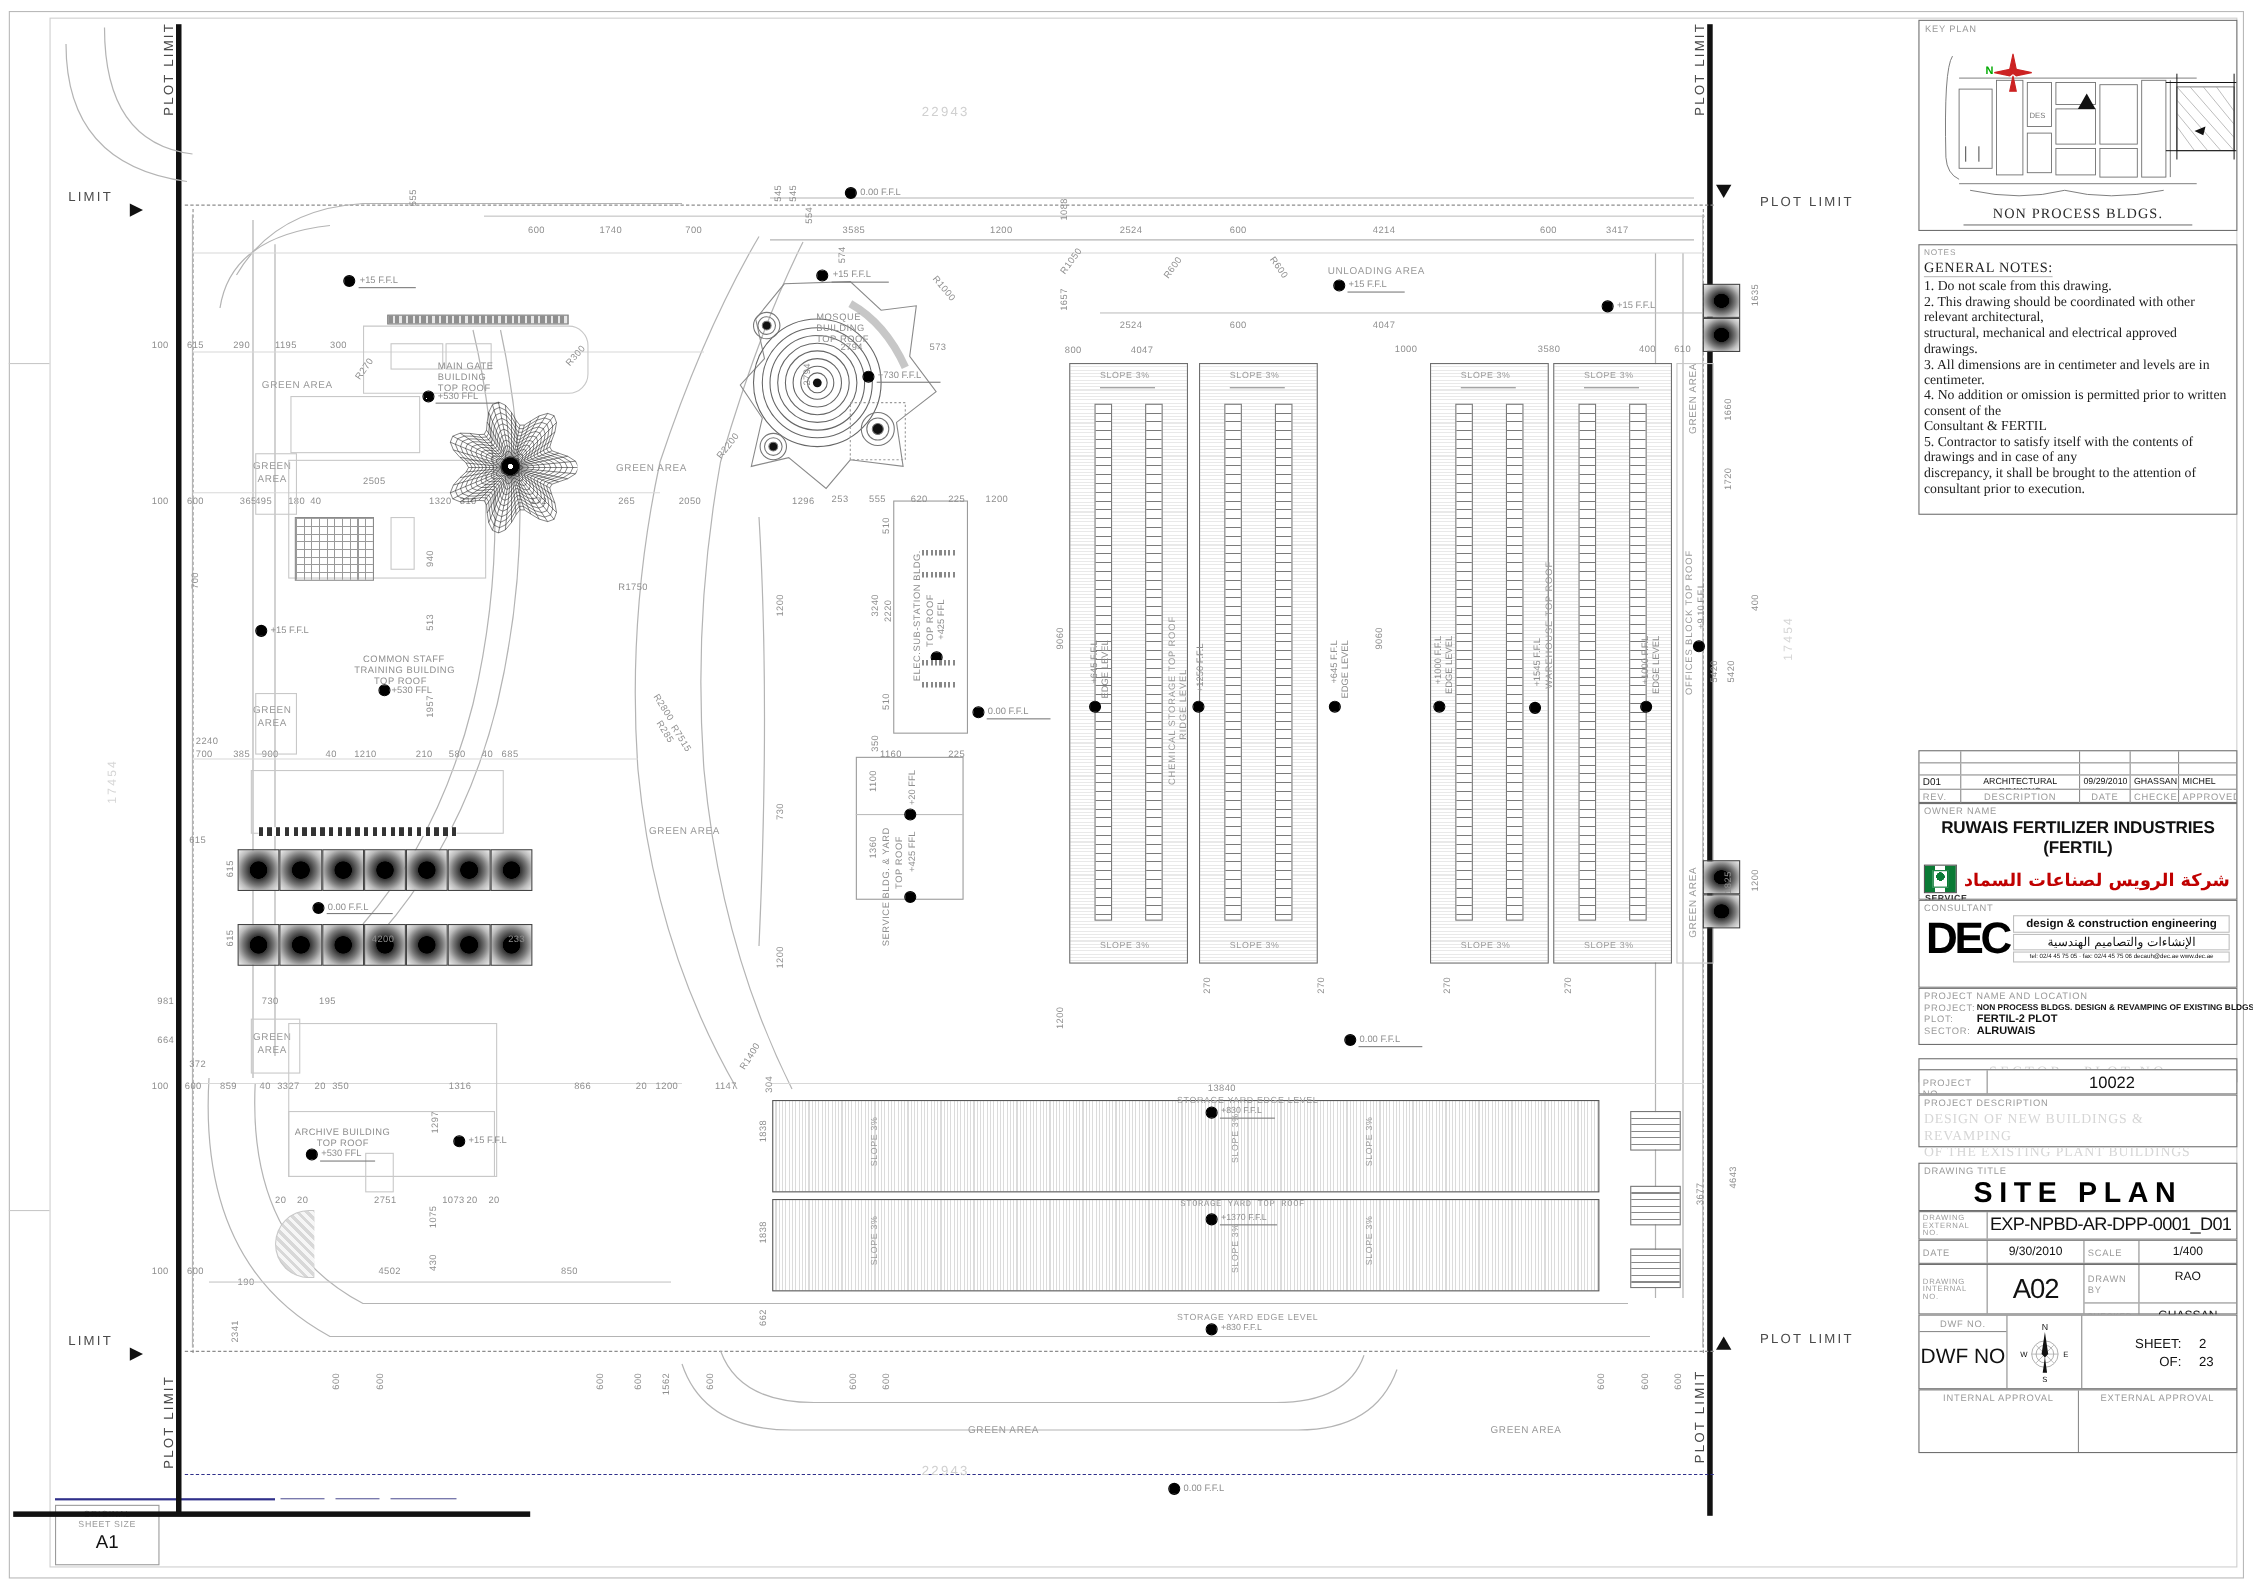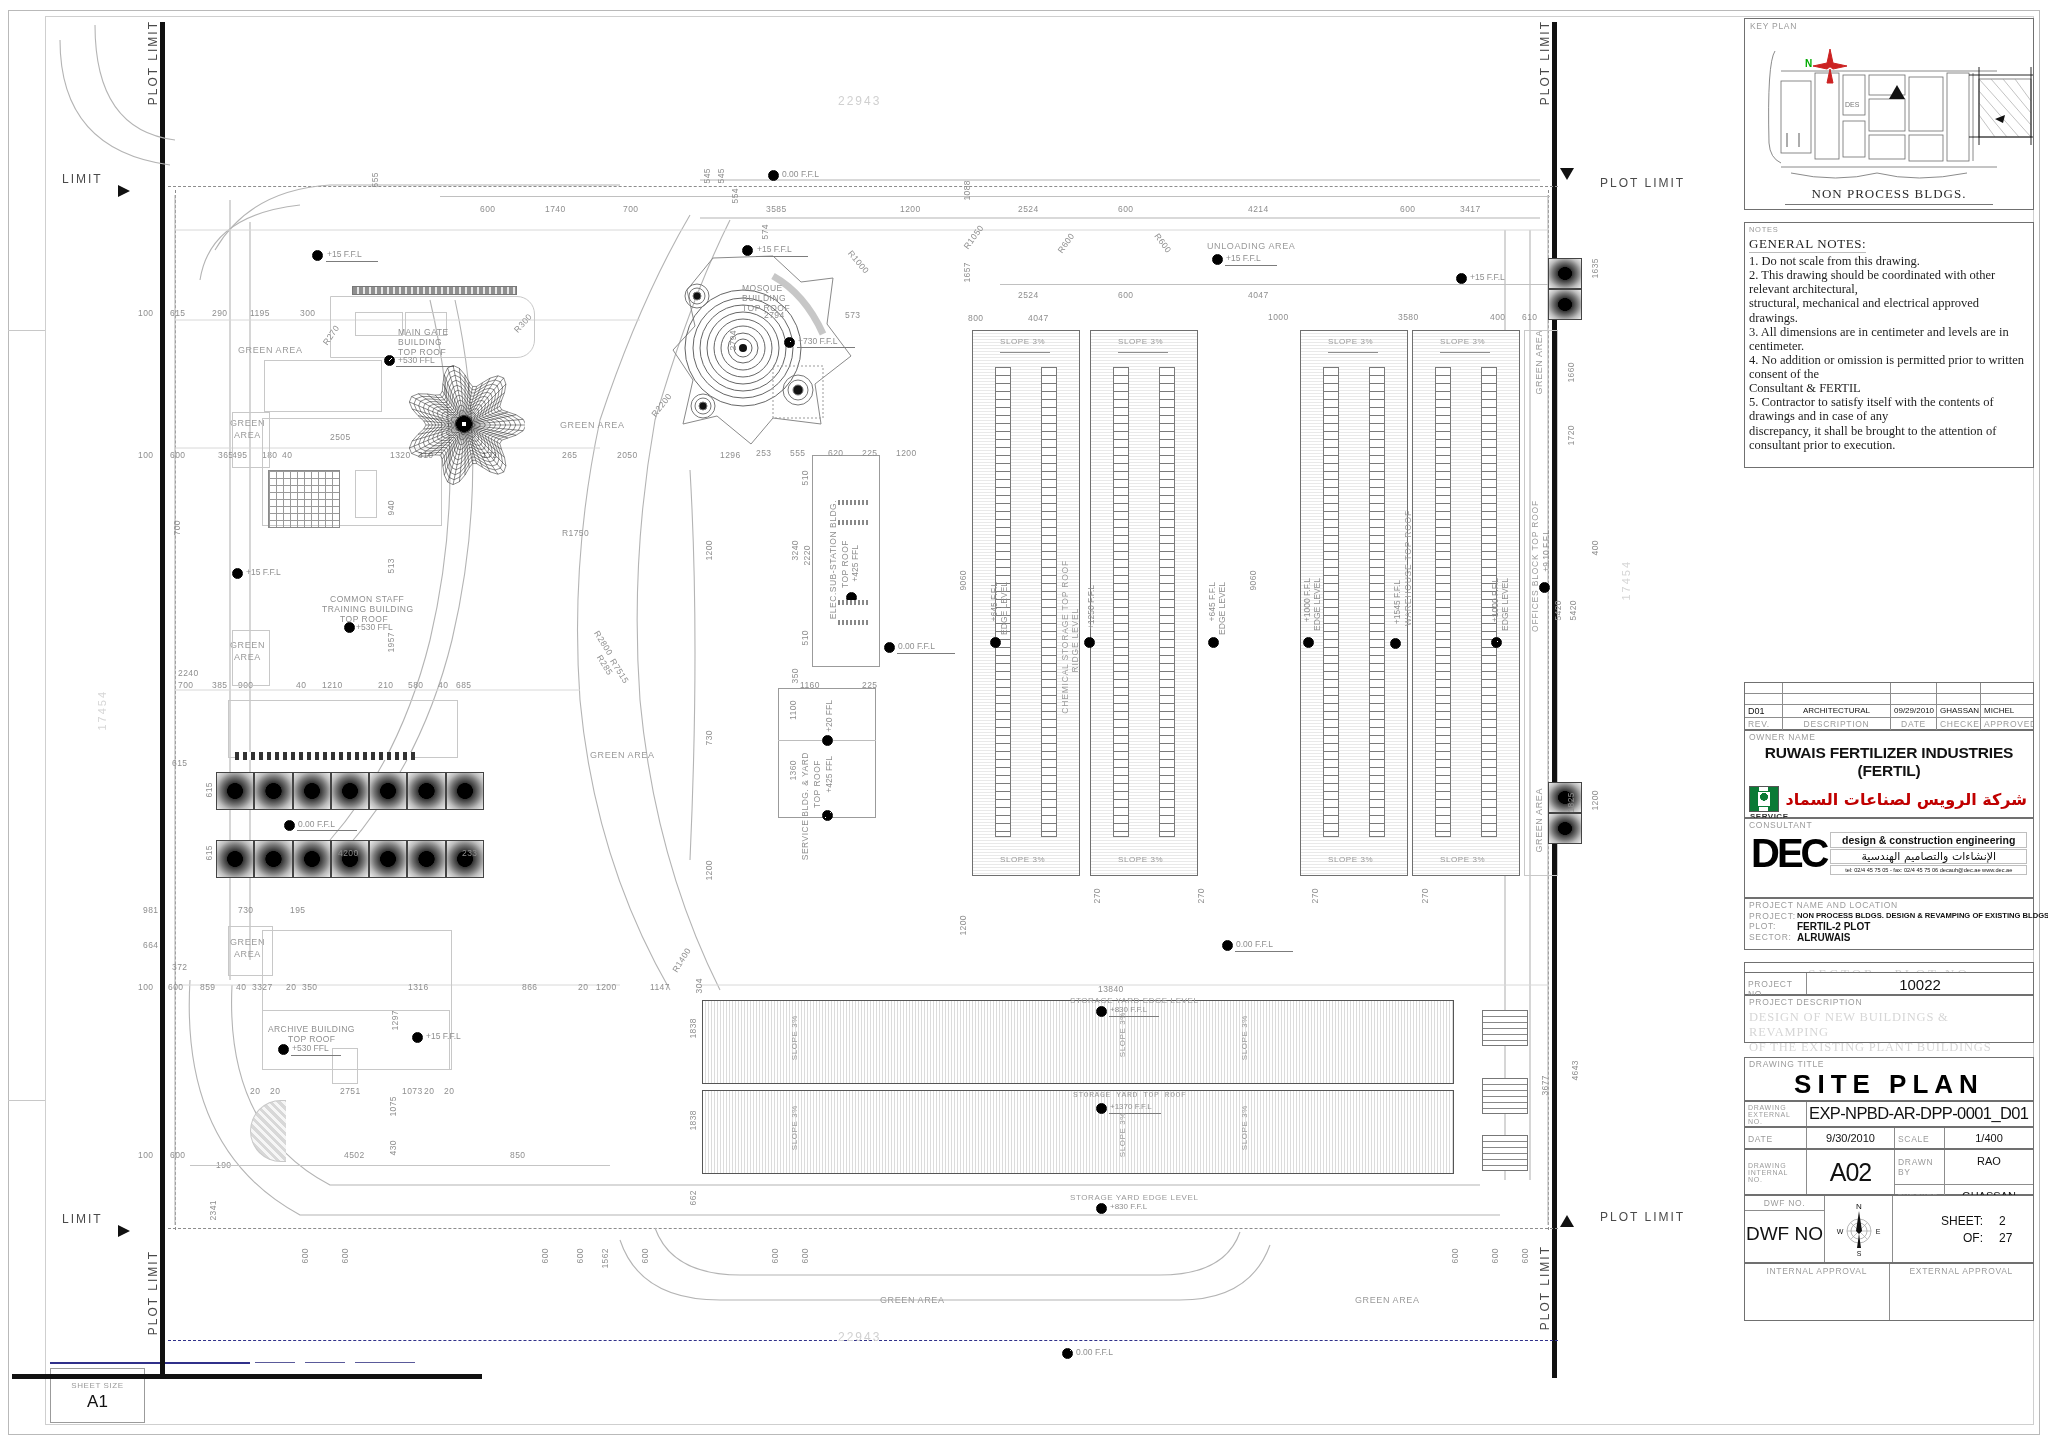--- a/index.html
+++ b/index.html
@@ -849,21 +849,21 @@
         <path d="M23,34 L25,48 L21,48 Z" fill="#111"></path>
       </svg>
     </div>
     <div style="flex:1;display:flex;flex-direction:column;justify-content:center;padding-right:18px;">
       <div style="display:flex;justify-content:flex-end;gap:16px;">
         <span style="font-size:12px;color:#111;">SHEET:</span>
         <span style="font-size:12px;color:#111;width:16px;text-align:left;">2</span>
       </div>
       <div style="display:flex;justify-content:flex-end;gap:16px;margin-top:3px;">
         <span style="font-size:12px;color:#111;">OF:</span>
-        <span style="font-size:12px;color:#111;width:16px;text-align:left;">27</span>
+        <span style="font-size:12px;color:#111;width:16px;text-align:left;">23</span>
       </div>
     </div>
   </div>
 
   <div class="tb" style="top:1263px;width:290px;height:58px;display:flex;">
     <div style="flex:1;border-right:1px solid #8d8d8d;">
       <div class="tb-cap" style="text-align:center;padding-top:2px;">INTERNAL APPROVAL</div>
     </div>
     <div style="flex:1;">
       <div class="tb-cap" style="text-align:center;padding-top:2px;">EXTERNAL APPROVAL</div>

